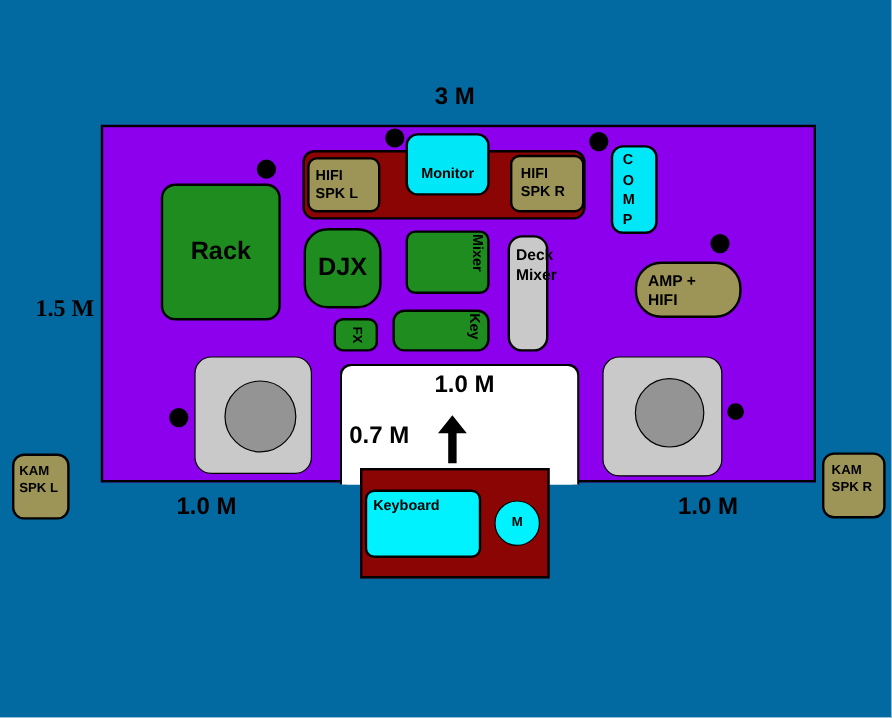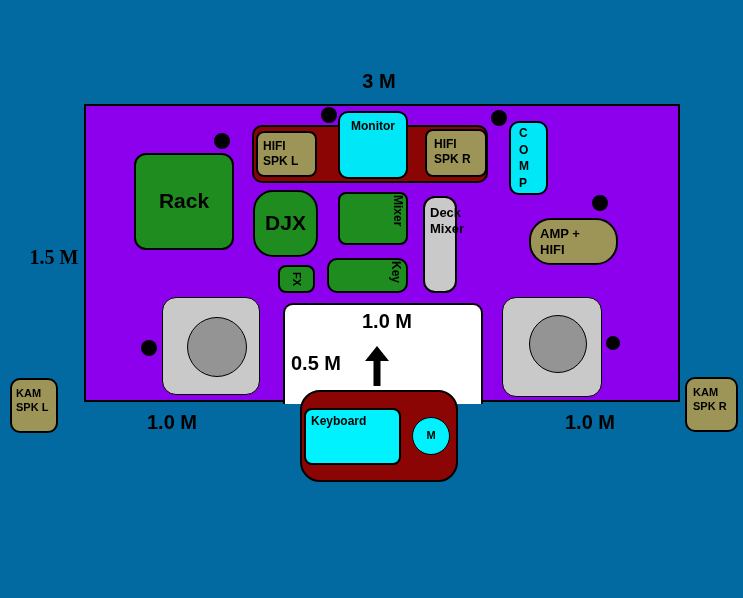--- a/index.html
+++ b/index.html
@@ -37,38 +37,38 @@
   <div class="abs measure" style="left:339px;top:70px;width:80px;">3 M</div>
   <div class="abs measure" style="left:19px;top:246px;width:70px;font-family:Liberation Serif, serif;">1.5 M</div>
   <div class="abs measure" style="left:132px;top:411px;width:80px;">1.0 M</div>
   <div class="abs measure" style="left:550px;top:411px;width:80px;">1.0 M</div>
 
   <div class="abs room"></div>
 
   <div class="abs notch"></div>
 
   <div class="abs measure" style="left:347px;top:310px;width:80px;">1.0 M</div>
-  <div class="abs measure" style="left:276px;top:352px;width:80px;">0.5 M</div>
+  <div class="abs measure" style="left:276px;top:352px;width:80px;">0.7 M</div>
   <svg class="abs" style="left:360px;top:344px;z-index:6;" width="36" height="44" viewBox="0 0 36 44">
     <polygon points="17,2 29,17 20.5,17 20.5,42 13.5,42 13.5,17 5,17" fill="#000"></polygon>
   </svg>
 
   <div class="abs box dred" style="left:252px;top:125px;width:236px;height:58px;border-radius:10px;"></div>
   <div class="abs box khaki" style="left:256px;top:131px;width:61px;height:46px;border-radius:8px;font-size:12px;padding:6px 0 0 5px;z-index:4;">HIFI
 SPK L</div>
-  <div class="abs box cyan" style="left:338px;top:111px;width:70px;height:68px;border-radius:10px;font-size:12px;text-align:center;padding-top:6px;z-index:4;">Monitor</div>
+  <div class="abs box cyan" style="left:338px;top:111px;width:70px;height:52px;border-radius:10px;font-size:12px;text-align:center;padding-top:24px;z-index:4;">Monitor</div>
   <div class="abs box khaki" style="left:425px;top:129px;width:62px;height:48px;border-radius:8px;font-size:12px;padding:6px 0 0 7px;z-index:4;">HIFI
 SPK R</div>
 
   <div class="abs box cyan" style="left:509px;top:121px;width:39px;height:74px;border-radius:10px;font-size:12px;line-height:1.38;padding:2px 0 0 8px;">C
 O
 M
 P</div>
 
-  <div class="abs box green center" style="left:134px;top:153px;width:100px;height:97px;border-radius:12px;font-size:21px;">Rack</div>
+  <div class="abs box green center" style="left:134px;top:153px;width:100px;height:114px;border-radius:12px;font-size:21px;">Rack</div>
   <div class="abs box green center" style="left:253px;top:190px;width:65px;height:67px;border-radius:20px;font-size:21px;">DJX</div>
 
   <div class="abs box green" style="left:338px;top:192px;width:70px;height:53px;border-radius:8px;">
     <span class="vtext" style="position:absolute;right:1px;top:1px;font-size:12px;">Mixer</span>
   </div>
 
   <div class="abs box lgray" style="left:423px;top:196px;width:34px;height:97px;border-radius:12px;font-size:13px;padding:7px 0 0 5px;">Deck
 Mixer</div>
 
   <div class="abs box green center" style="left:278px;top:265px;width:37px;height:28px;border-radius:8px;">
@@ -89,21 +89,21 @@
     <div class="seat" style="position:absolute;left:26px;top:17px;width:56px;height:56px;"></div>
   </div>
 
   <div class="abs dot" style="left:214px;top:133px;width:16px;height:16px;"></div>
   <div class="abs dot" style="left:321px;top:107px;width:16px;height:16px;"></div>
   <div class="abs dot" style="left:491px;top:110px;width:16px;height:16px;"></div>
   <div class="abs dot" style="left:592px;top:195px;width:16px;height:16px;"></div>
   <div class="abs dot" style="left:141px;top:340px;width:16px;height:16px;"></div>
   <div class="abs dot" style="left:606px;top:336px;width:14px;height:14px;"></div>
 
-  <div class="abs box dred" style="left:300px;top:390px;width:158px;height:92px;border-radius:20px;z-index:3;">
+  <div class="abs box dred" style="left:300px;top:390px;width:158px;height:92px;border-radius:0;z-index:3;">
     <div class="box" style="position:absolute;left:2px;top:16px;width:88px;height:49px;border-radius:8px;background:#00F2FF;font-size:12px;padding:4px 0 0 5px;">Keyboard</div>
     <div class="center" style="position:absolute;left:110px;top:25px;width:36px;height:36px;background:#00F2FF;border:1px solid #000;border-radius:50%;font-size:11px;">M</div>
   </div>
 
   <div class="abs box khaki" style="left:10px;top:378px;width:48px;height:55px;border-radius:10px;font-size:11px;padding:7px 0 0 4px;">KAM
 SPK L</div>
   <div class="abs box khaki" style="left:685px;top:377px;width:53px;height:55px;border-radius:10px;font-size:11px;padding:7px 0 0 6px;">KAM
 SPK R</div>
 
 </div>

